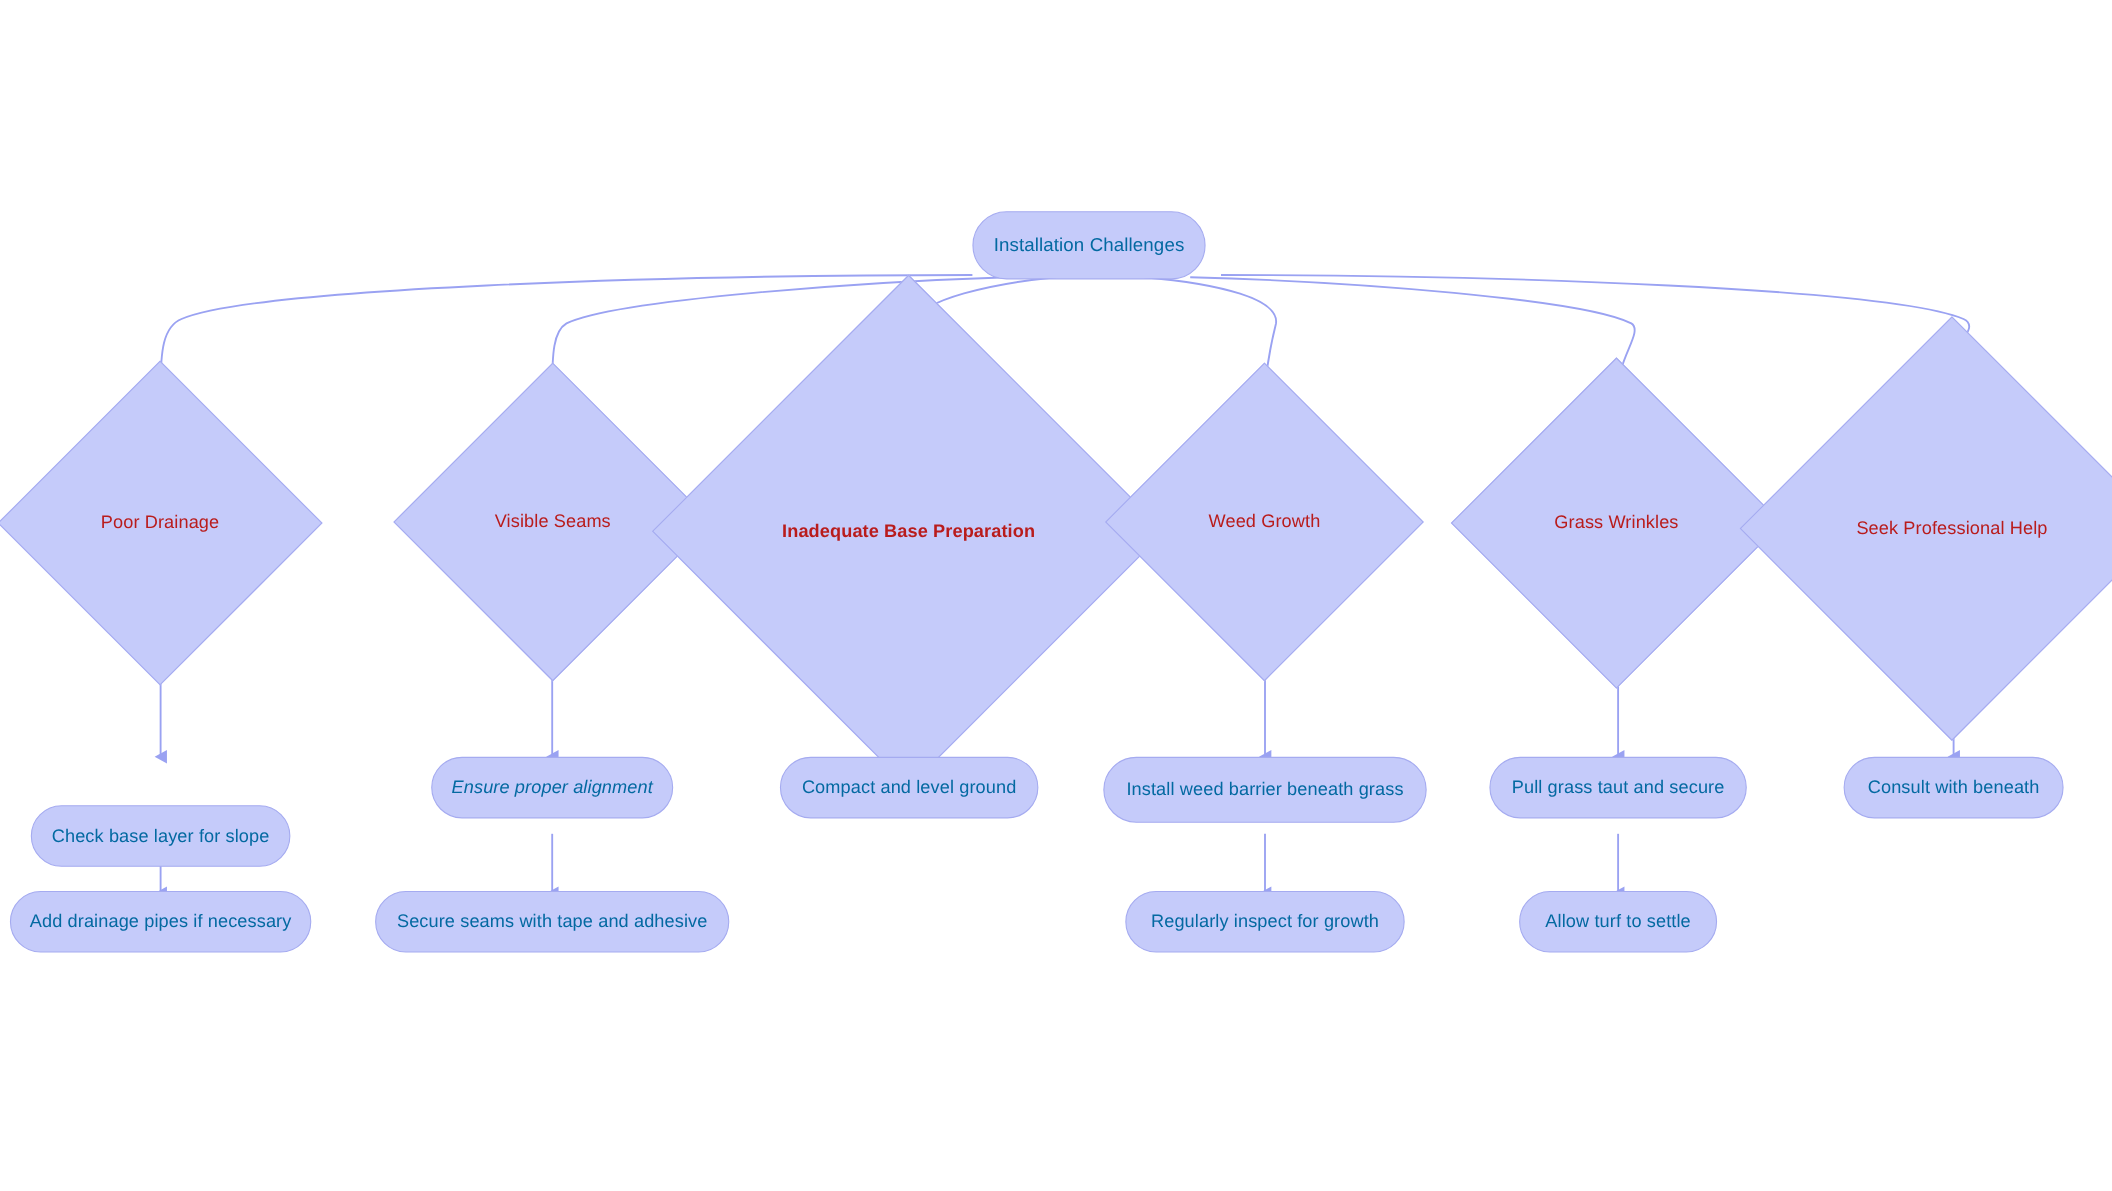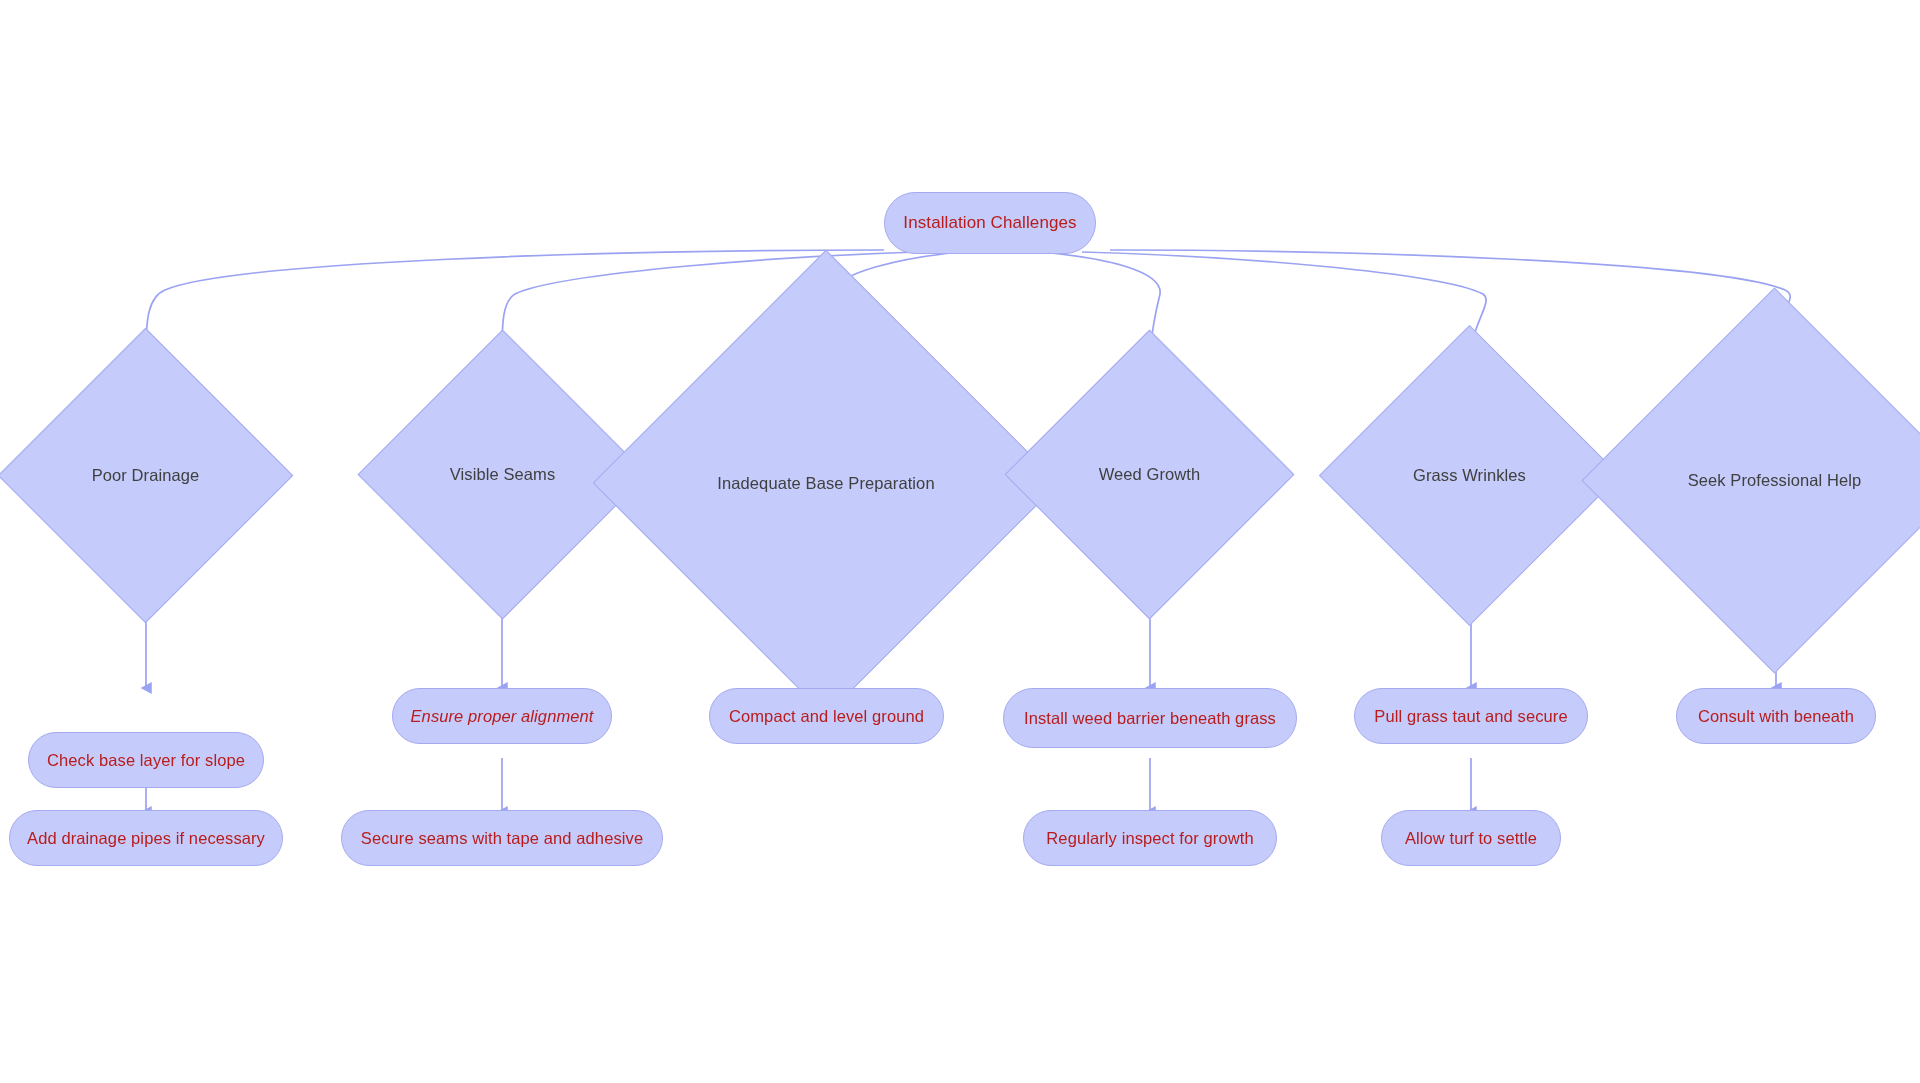--- a/index.html
+++ b/index.html
@@ -5,29 +5,29 @@
   html,body{margin:0;padding:0;background:#ffffff;}
   body{width:1920px;height:1083px;overflow:hidden;
        font-family:"Liberation Sans","DejaVu Sans",sans-serif;}
   #canvas{position:relative;width:1920px;height:1083px;background:#ffffff;}
   #edges{position:absolute;left:0;top:0;width:1920px;height:1083px;}
 
   .node{position:absolute;box-sizing:border-box;display:flex;
         align-items:center;justify-content:center;text-align:center;}
 
   .pill{background:#c5cbfa;border:1.3px solid #a5abf0;border-radius:999px;
-        color:#b91c1c;font-size:16.5px;letter-spacing:.1px;
+        color:#0369a1;font-size:16.5px;letter-spacing:.1px;
         padding:12px 22px;white-space:nowrap;}
   .root{font-size:17px;}
 
   .diamond{background:transparent;}
   .diamond .shape{position:absolute;left:0;top:0;width:100%;height:100%;
         background:#c5cbfa;border:1.3px solid #a5abf0;
         transform:rotate(45deg);box-sizing:border-box;}
-  .diamond .lbl{position:relative;z-index:2;color:#404040;
+  .diamond .lbl{position:relative;z-index:2;color:#b91c1c;
         font-size:16.5px;white-space:nowrap;letter-spacing:.1px;}
 </style>
 </head>
 <body>
 
 <div id="canvas">
 
   <svg id="edges" viewBox="0 0 1920 1083">
     <defs>
       <marker id="ah" markerWidth="9" markerHeight="9" refX="4.2" refY="4.2" orient="auto" markerUnits="strokeWidth">
@@ -80,21 +80,21 @@
     <span class="lbl">Visible Seams</span>
   </div>
   <div class="node pill" style="left:392px;top:688px;width:220px;height:56px;font-style:italic;">
     <span>Ensure proper alignment</span>
   </div>
   <div class="node pill" style="left:341px;top:810px;width:322px;height:56px;">
     <span>Secure seams with tape and adhesive</span>
   </div>
 
   <div class="node diamond" style="left:661px;top:153px;width:330px;height:330px;
-              top:318px;left:661px;width:330px;height:330px;">
+              top:318px;left:661px;width:330px;height:330px;font-weight:bold;">
     <span class="shape"></span>
     <span class="lbl">Inadequate Base Preparation</span>
   </div>
   <div class="node pill" style="left:709px;top:688px;width:235px;height:56px;">
     <span>Compact and level ground</span>
   </div>
 
   <div class="node diamond" style="left:1047px;top:372px;width:205px;height:205px;">
     <span class="shape"></span>
     <span class="lbl">Weed Growth</span>

